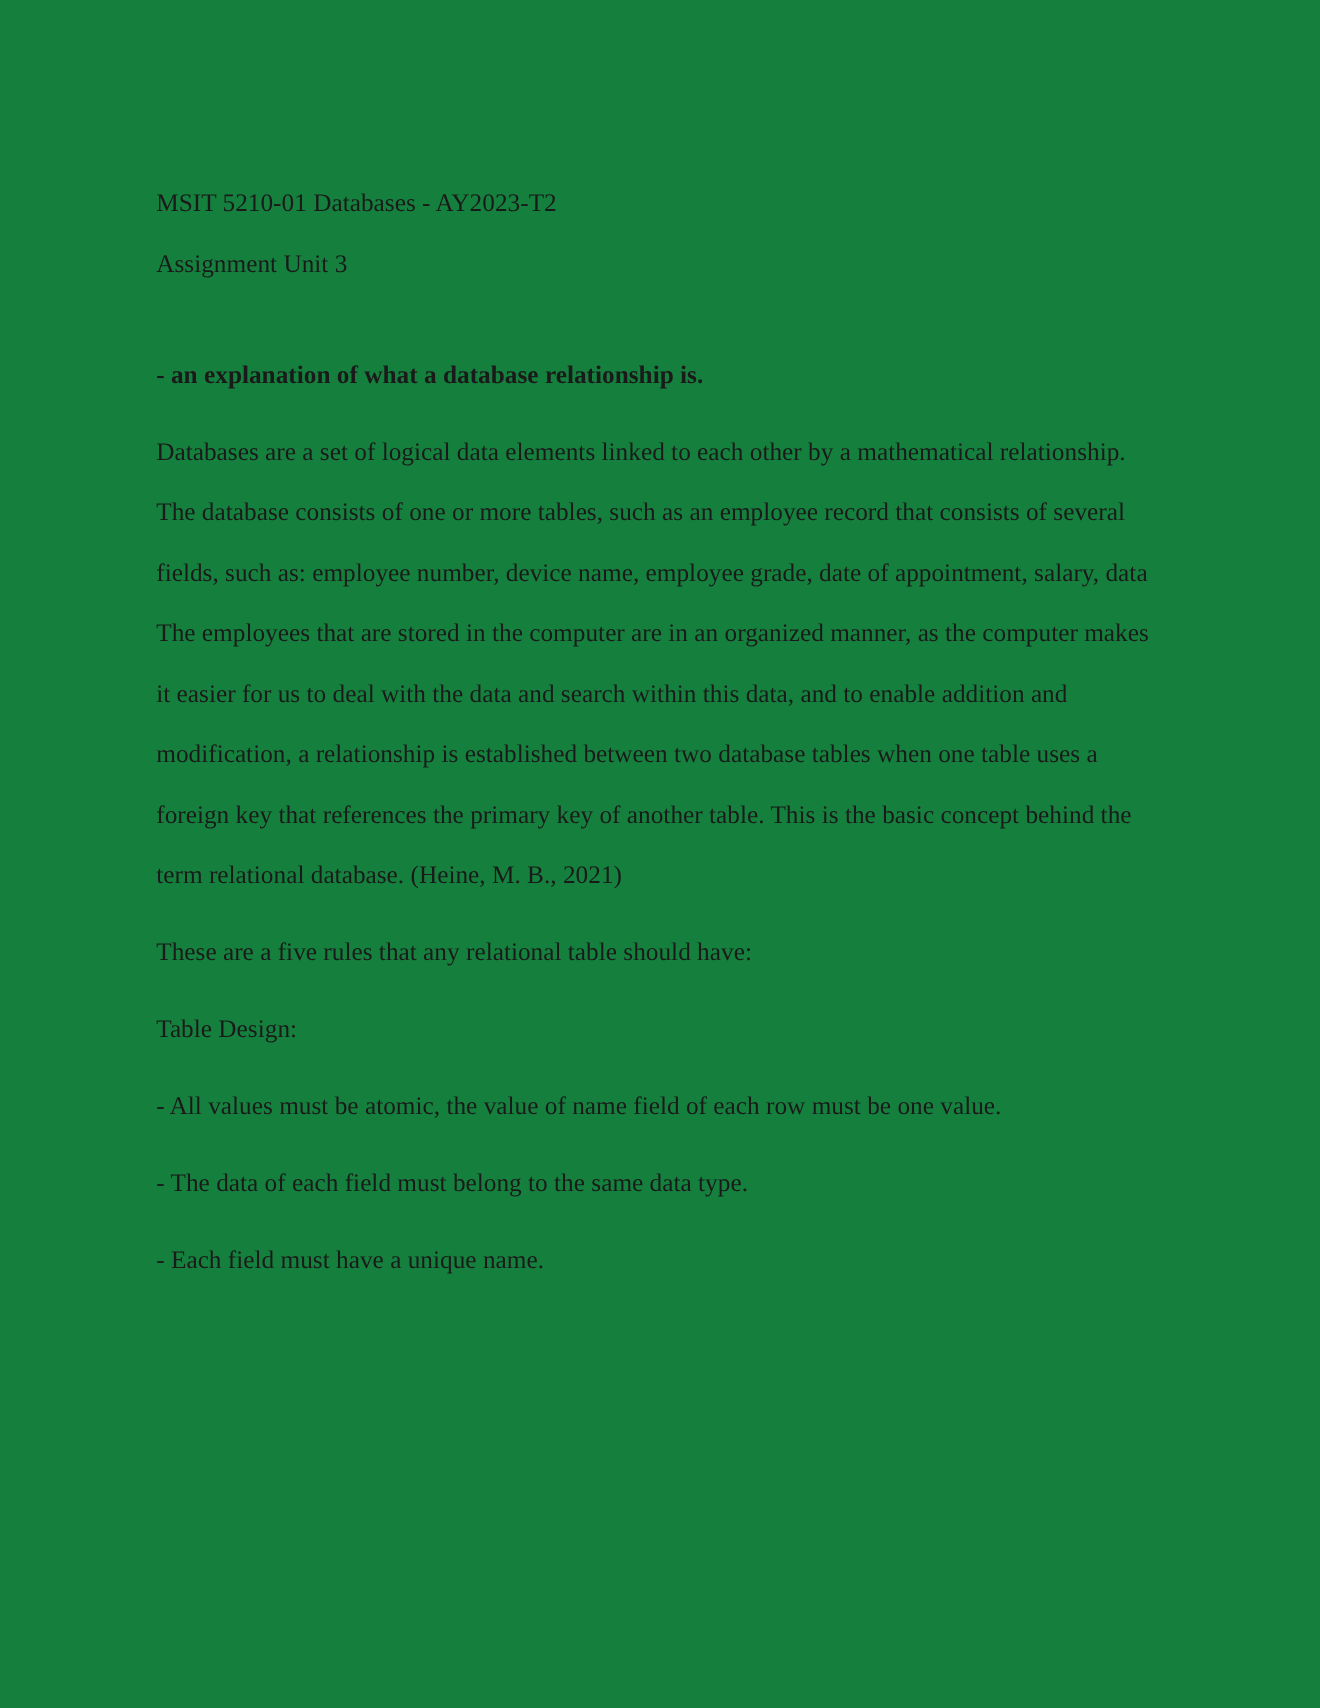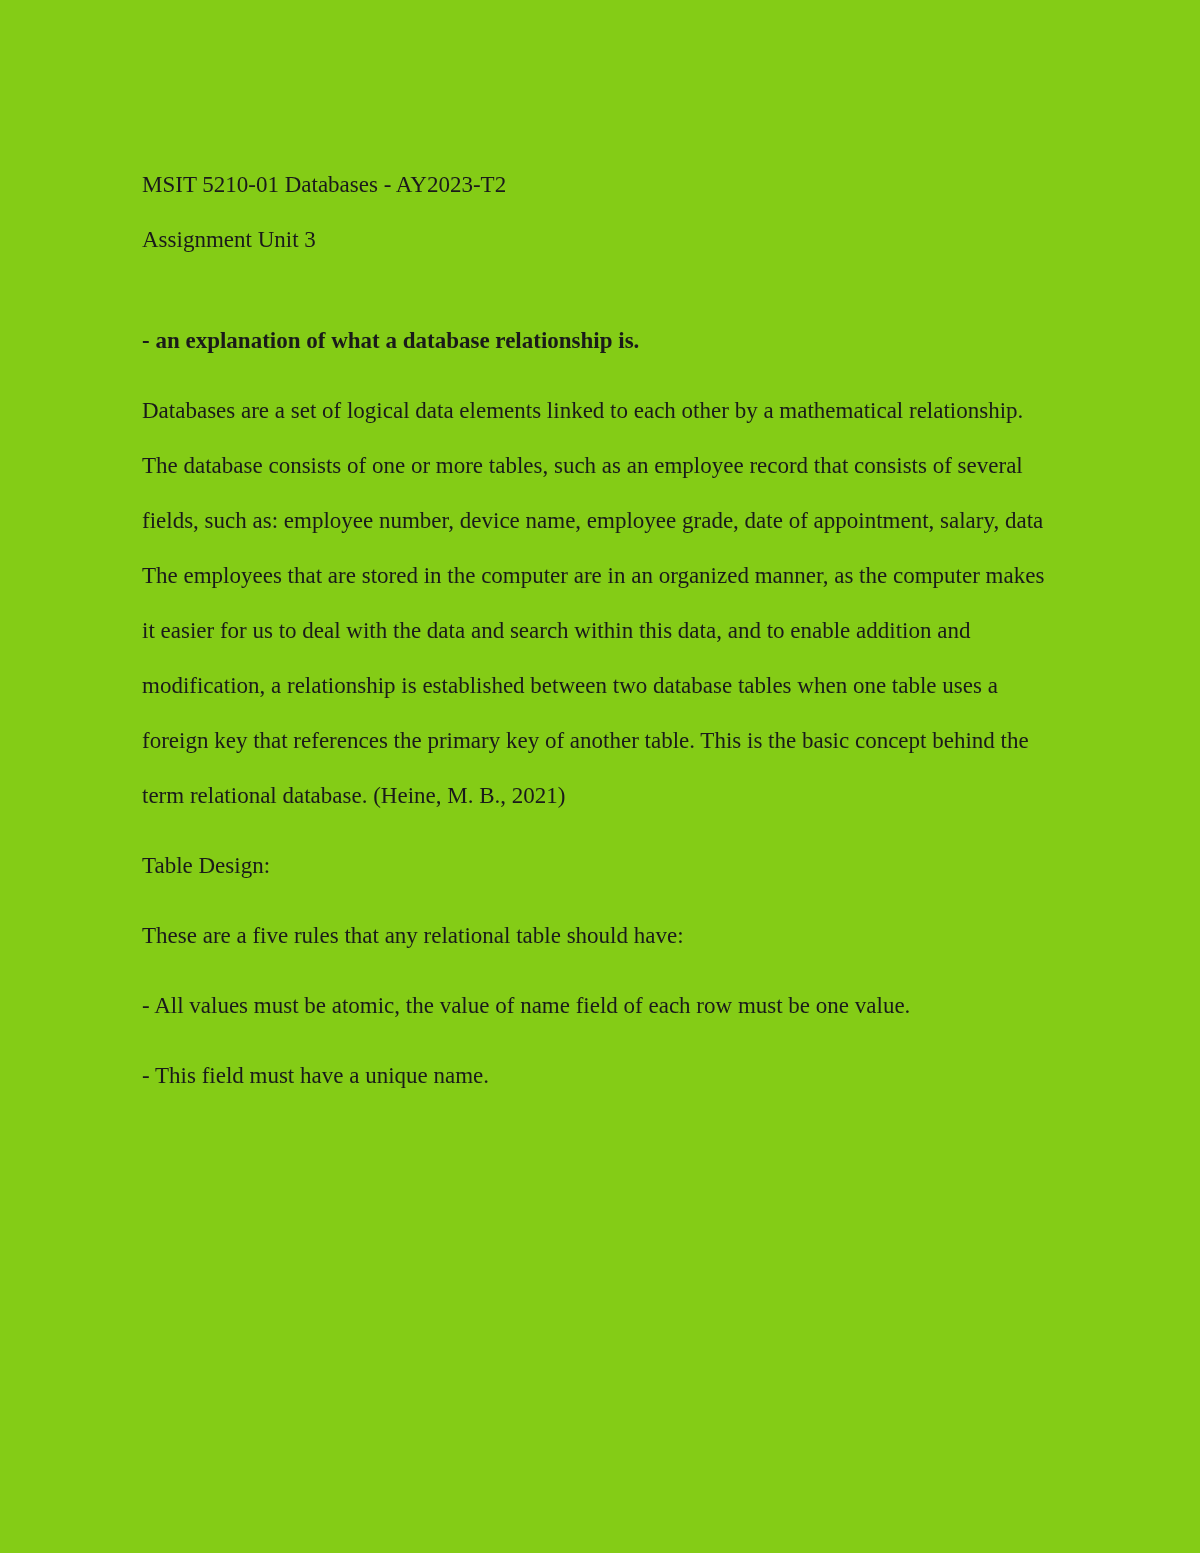--- a/index.html
+++ b/index.html
@@ -5,21 +5,21 @@
   * { margin: 0; padding: 0; box-sizing: border-box; }
 
   html, body {
     background: #ffffff;
   }
 
   .page {
     position: relative;
     width: 1200px;
     height: 1553px;
-    background: #84cc16;
+    background: #15803d;
     overflow: hidden;
   }
 
   .content {
     position: absolute;
     top: 157px;
     left: 142px;
     width: 917px;
     font-family: "Liberation Serif", "DejaVu Serif", serif;
     font-size: 23px;
@@ -59,23 +59,24 @@
       <div class="line">MSIT 5210-01 Databases - AY2023-T2</div>
       <div class="line">Assignment Unit 3</div>
     </div>
 
 
     <p class="heading">- an explanation of what a database relationship is.</p>
 
     <p>Databases are a set of logical data elements linked to each other by a mathematical relationship. The database consists of one or more tables, such as an employee record that consists of several fields, such as: employee number, device name, employee grade, date of appointment, salary, data The employees that are stored in the computer are in an organized manner, as the computer makes it easier for us to deal with the data and search within this data, and to enable addition and modification, a relationship is established between two database tables when one table uses a foreign key that references the primary key of another table. This is the basic concept behind the term relational database. (Heine, M. B., 2021)</p>
 
 
+    <p>These are a five rules that any relational table should have:</p>
+
     <p>Table Design:</p>
-
-    <p>These are a five rules that any relational table should have:</p>
 
     <div class="rules">
       <p>- All values must be atomic, the value of name field of each row must be one value.</p>
-      <p>- This field must have a unique name.</p>
+      <p>- The data of each field must belong to the same data type.</p>
+      <p>- Each field must have a unique name.</p>
     </div>
 
   </div>
 </div>
 
 </body></html>

